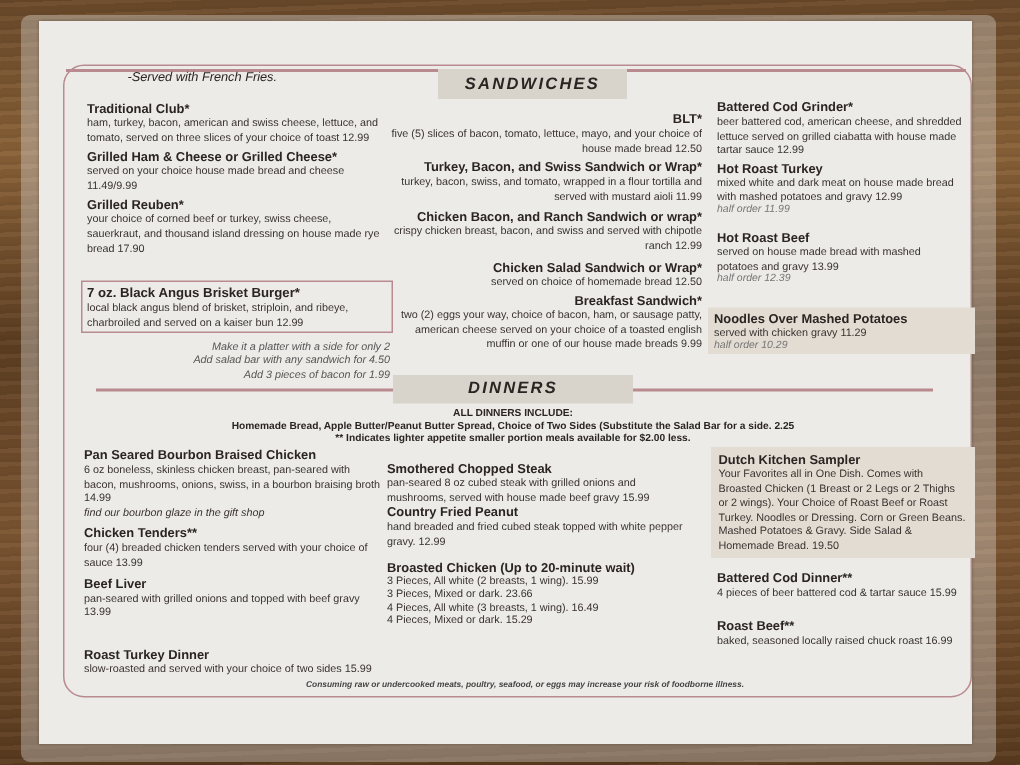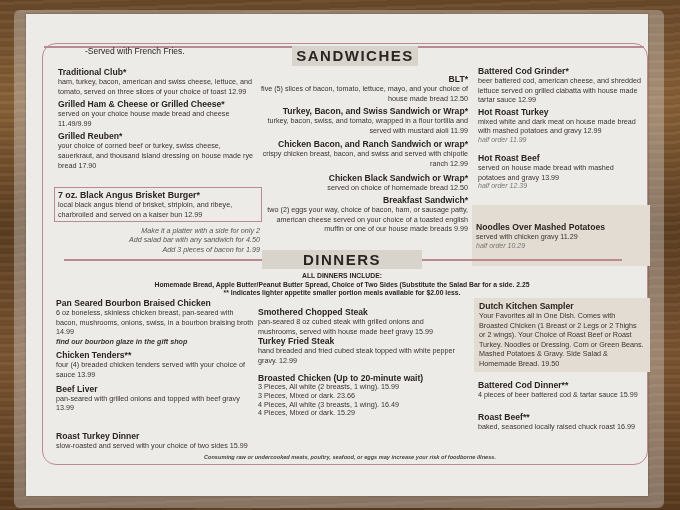--- a/index.html
+++ b/index.html
@@ -6,39 +6,39 @@
   body{width:680px;height:510px;overflow:hidden;position:relative;
     background:linear-gradient(180deg,#6b4a2a 0%,#8a6238 20%,#5e3f22 45%,#7d5632 70%,#5a3b1f 100%);
     font-family:"Liberation Sans",sans-serif;color:#2b2422;}
   .wood-grain{position:absolute;inset:0;
     background:repeating-linear-gradient(178deg,rgba(0,0,0,0.08) 0 2px,rgba(255,255,255,0.03) 2px 5px,rgba(0,0,0,0.05) 5px 9px);}
   .sleeve{position:absolute;left:14px;top:10px;width:650px;height:498px;background:rgba(230,230,230,0.35);border-radius:6px;}
   .paper{position:absolute;left:26px;top:14px;width:622px;height:482px;background:#ecebe8;
     box-shadow:0 0 2px rgba(0,0,0,0.3);}
   .frame{position:absolute;left:42px;top:43px;width:604px;height:420px;border:1.5px solid #b98b90;border-radius:14px;}
   .abs{position:absolute;}
-  .title-band{background:#d8d4cc;font-weight:bold;letter-spacing:1.5px;font-size:15px;text-align:center;}
+  .title-band{background:#d8d4cc;font-weight:bold;letter-spacing:1.5px;font-size:11px;text-align:center;font-style:italic;}
   .h{font-weight:bold;font-size:8.6px;color:#2b2422;white-space:nowrap;}
   .d{font-size:7.2px;line-height:9.6px;color:#3a3230;}
   .half{font-style:italic;font-size:7px;color:#777;}
   .note{font-style:italic;font-size:7.2px;line-height:9.4px;color:#555;text-align:right;}
   .burger-box{border:1.5px solid #b98b90;}
   .rule{height:1.5px;background:#b98b90;}
   .shade{background:#e2dcd3;}
 </style>
 </head>
 <body>
 
 <div class="wood-grain"></div>
 <div class="sleeve"></div>
 <div class="paper"></div>
 <div class="frame"></div>
 
 <div class="abs rule" style="left:44px;top:46px;width:600px;"></div>
-<div class="abs" style="left:85px;top:46px;font-size:8.5px;">-Served with French Fries.</div>
+<div class="abs" style="left:85px;top:46px;font-style:italic;font-size:8.5px;">-Served with French Fries.</div>
 <div class="abs title-band" style="left:292px;top:46px;width:126px;height:20px;line-height:20px;">SANDWICHES</div>
 
 <div class="abs" style="left:58px;top:67px;width:200px;">
   <div style="margin-bottom:3px">
     <div class="h">Traditional Club*</div>
     <div class="d">ham, turkey, bacon, american and swiss cheese, lettuce, and tomato, served on three slices of your choice of toast 12.99</div>
   </div>
   <div style="margin-bottom:3px">
     <div class="h">Grilled Ham &amp; Cheese or Grilled Cheese*</div>
     <div class="d">served on your choice house made bread and cheese 11.49/9.99</div>
@@ -67,21 +67,21 @@
   </div>
   <div style="margin-bottom:4px">
     <div class="h">Turkey, Bacon, and Swiss Sandwich or Wrap*</div>
     <div class="d">turkey, bacon, swiss, and tomato, wrapped in a flour tortilla and served with mustard aioli 11.99</div>
   </div>
   <div style="margin-bottom:4px">
     <div class="h">Chicken Bacon, and Ranch Sandwich or wrap*</div>
     <div class="d">crispy chicken breast, bacon, and swiss and served with chipotle ranch 12.99</div>
   </div>
   <div style="margin-bottom:3px">
-    <div class="h">Chicken Black Sandwich or Wrap*</div>
+    <div class="h">Chicken Salad Sandwich or Wrap*</div>
     <div class="d">served on choice of homemade bread 12.50</div>
   </div>
   <div>
     <div class="h">Breakfast Sandwich*</div>
     <div class="d">two (2) eggs your way, choice of bacon, ham, or sausage patty, american cheese served on your choice of a toasted english muffin or one of our house made breads 9.99</div>
   </div>
 </div>
 
 <div class="abs" style="left:478px;top:66px;width:164px;">
   <div style="margin-bottom:2px">
@@ -92,41 +92,41 @@
     <div class="h">Hot Roast Turkey</div>
     <div class="d">mixed white and dark meat on house made bread with mashed potatoes and gravy 12.99</div>
     <div class="half">half order 11.99</div>
   </div>
   <div>
     <div class="h">Hot Roast Beef</div>
     <div class="d">served on house made bread with mashed potatoes and gravy 13.99</div>
     <div class="half">half order 12.39</div>
   </div>
 </div>
-<div class="abs shade" style="left:472px;top:205px;width:170px;padding:17px 4px;">
+<div class="abs shade" style="left:472px;top:205px;width:170px;padding:2px 4px;">
   <div class="h">Noodles Over Mashed Potatoes</div>
   <div class="d">served with chicken gravy 11.29</div>
   <div class="half">half order 10.29</div>
 </div>
 
 <div class="abs rule" style="left:64px;top:259px;width:260px;"></div>
 <div class="abs rule" style="left:422px;top:259px;width:200px;"></div>
 <div class="abs title-band" style="left:262px;top:250px;width:160px;height:19px;line-height:19px;text-align:center;">DINNERS</div>
 
 <div class="abs" style="left:60px;top:272px;width:564px;text-align:center;font-size:6.8px;font-weight:bold;line-height:8.5px;">
   <div>ALL DINNERS INCLUDE:</div>
   <div>Homemade Bread, Apple Butter/Peanut Butter Spread, Choice of Two Sides (Substitute the Salad Bar for a side. 2.25</div>
   <div>** Indicates lighter appetite smaller portion meals available for $2.00 less.</div>
 </div>
 
 <div class="abs" style="left:56px;top:298px;width:200px;">
   <div style="margin-bottom:4px">
     <div class="h">Pan Seared Bourbon Braised Chicken</div>
     <div class="d">6 oz boneless, skinless chicken breast, pan-seared with bacon, mushrooms, onions, swiss, in a bourbon braising broth 14.99</div>
-    <div class="d" style="font-style:italic;font-weight:bold;">find our bourbon glaze in the gift shop</div>
+    <div class="d" style="font-style:italic;font-weight:normal;">find our bourbon glaze in the gift shop</div>
   </div>
   <div style="margin-bottom:4px">
     <div class="h">Chicken Tenders**</div>
     <div class="d">four (4) breaded chicken tenders served with your choice of sauce 13.99</div>
   </div>
   <div style="margin-bottom:18px">
     <div class="h">Beef Liver</div>
     <div class="d">pan-seared with grilled onions and topped with beef gravy 13.99</div>
   </div>
   <div>
@@ -134,21 +134,21 @@
     <div class="d">slow-roasted and served with your choice of two sides 15.99</div>
   </div>
 </div>
 
 <div class="abs" style="left:258px;top:307px;width:206px;">
   <div style="margin-bottom:0">
     <div class="h">Smothered Chopped Steak</div>
     <div class="d">pan-seared 8 oz cubed steak with grilled onions and mushrooms, served with house made beef gravy 15.99</div>
   </div>
   <div style="margin-bottom:8px">
-    <div class="h">Turkey Fried Steak</div>
+    <div class="h">Country Fried Peanut</div>
     <div class="d">hand breaded and fried cubed steak topped with white pepper gravy. 12.99</div>
   </div>
   <div>
     <div class="h">Broasted Chicken (Up to 20-minute wait)</div>
     <div class="d" style="line-height:8.6px">3 Pieces, All white (2 breasts, 1 wing).  15.99</div>
     <div class="d" style="line-height:8.6px">3 Pieces, Mixed or dark.  23.66</div>
     <div class="d" style="line-height:8.6px">4 Pieces, All white (3 breasts, 1 wing).  16.49</div>
     <div class="d" style="line-height:8.6px">4 Pieces, Mixed or dark.  15.29</div>
   </div>
 </div>

